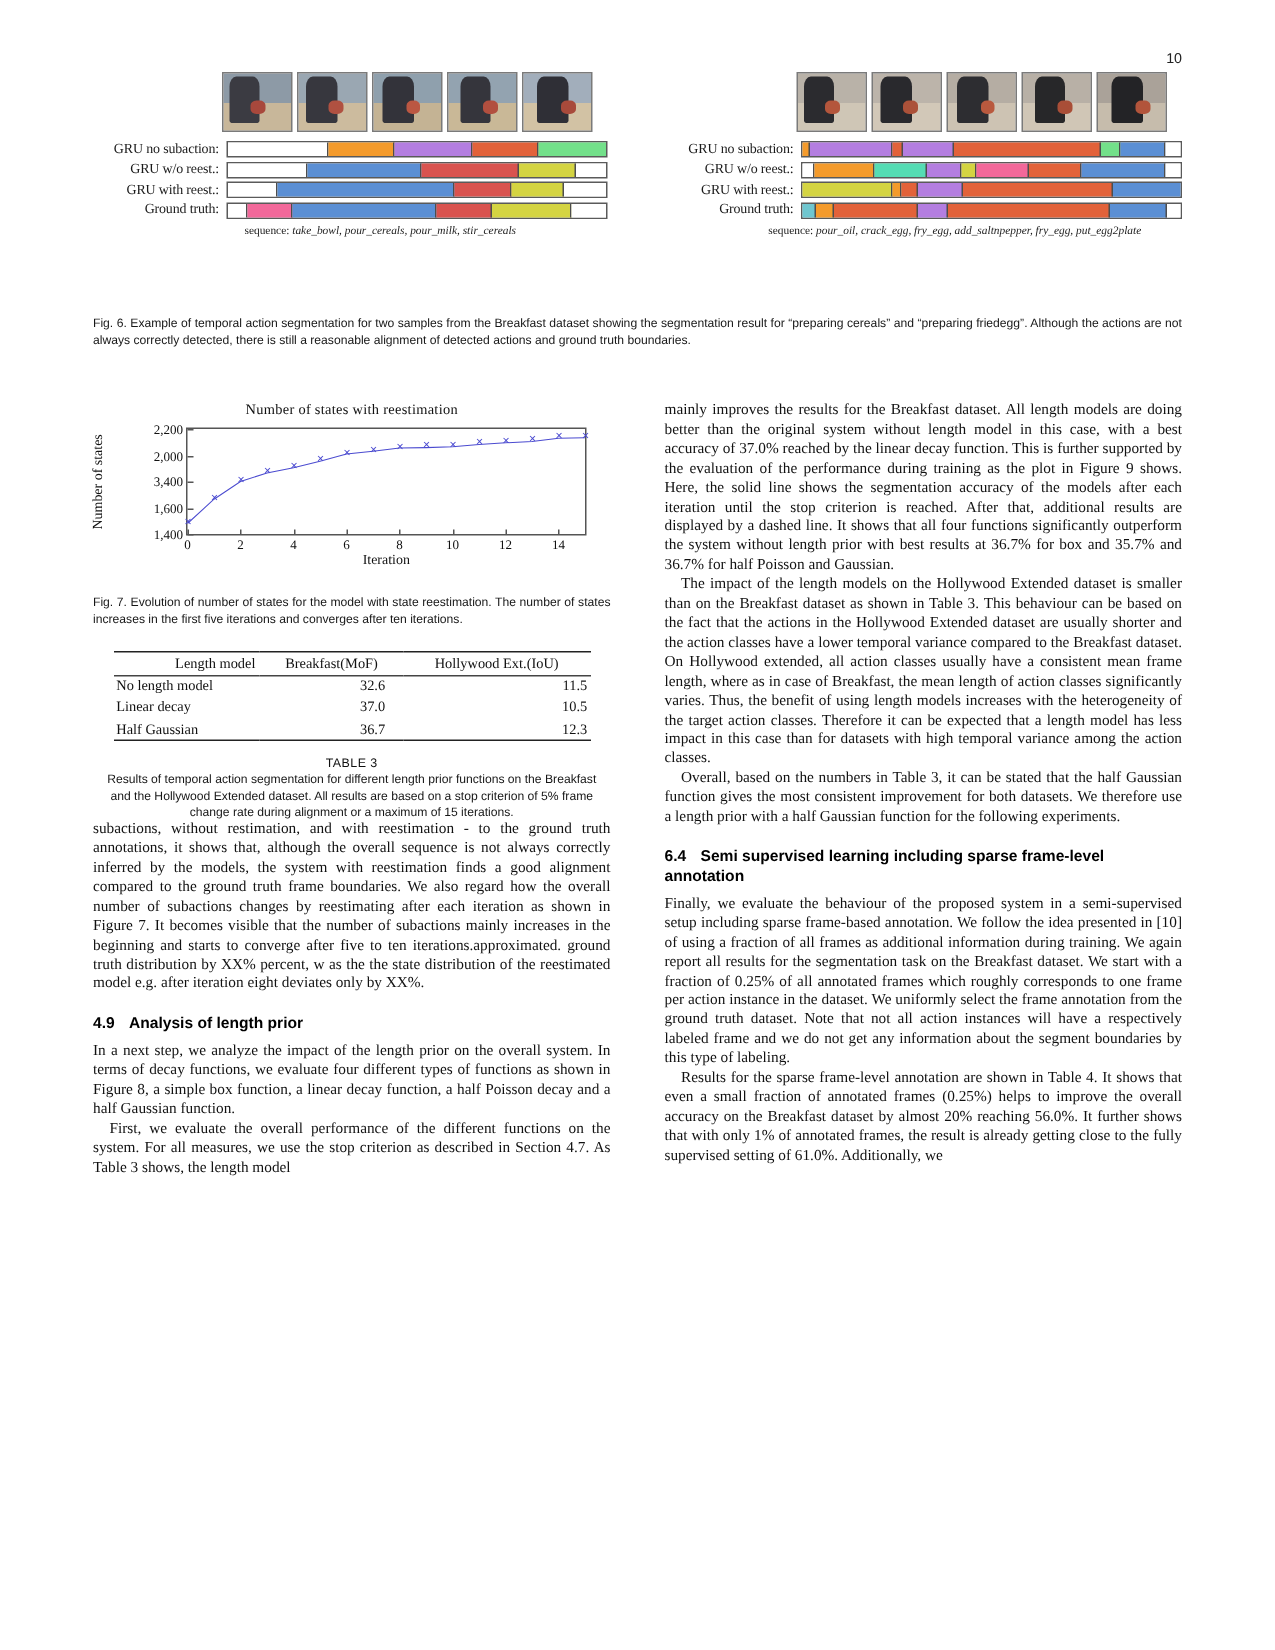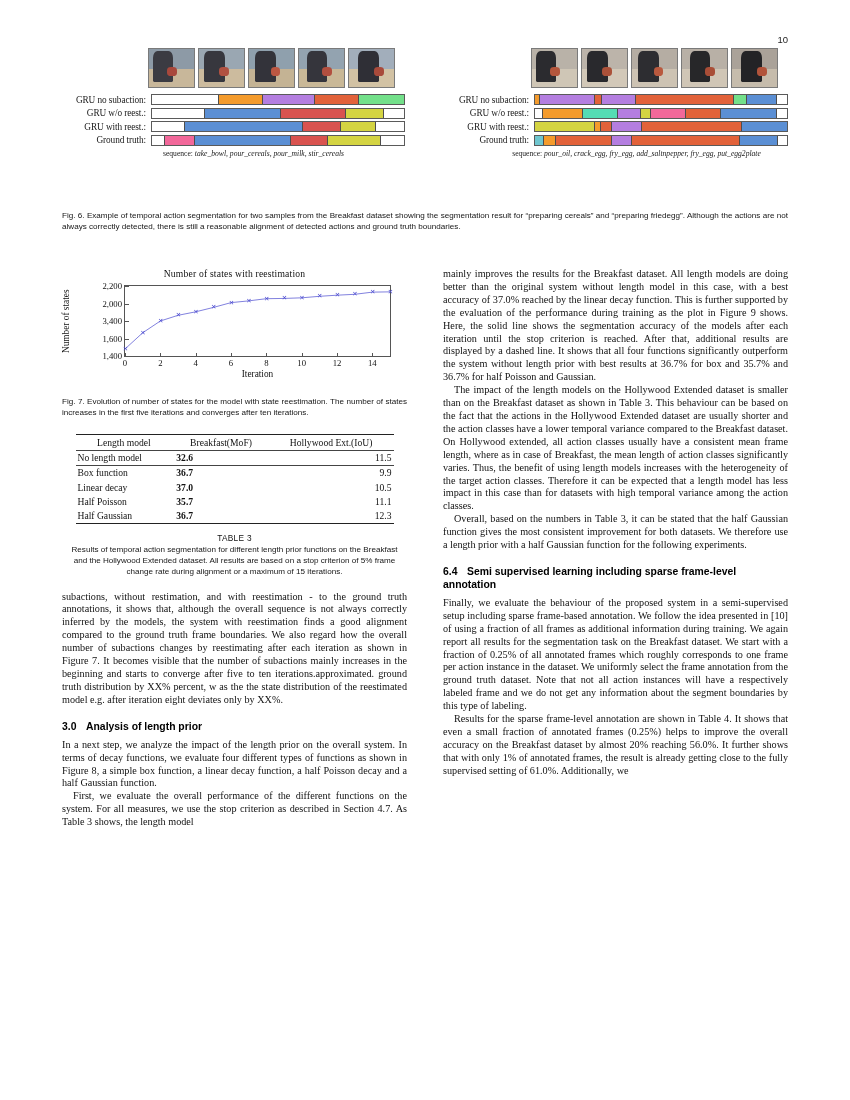--- a/index.html
+++ b/index.html
@@ -112,23 +112,23 @@
     position:absolute; width:4.6px; height:4.6px; transform:translate(-50%,-50%);
     color:#4b4bd0; font-size:6.4px; line-height:4.6px; text-align:center;
   }
   .marker:before { content:"\2715"; }
 
   
   .tbl-wrap { margin-top:16px; }
   table.t3 { width:318px; margin:0 auto; border-collapse:collapse; font-size:9.6px; color:#111; }
   table.t3 th, table.t3 td { padding:1.6px 3px; font-weight:normal; }
   table.t3 th { text-align:center; font-style:normal; }
-  table.t3 th.lm { text-align:center; padding-left:2px; }
+  table.t3 th.lm { text-align:right; padding-left:2px; }
   table.t3 td.name { text-align:left; padding-left:2px; }
-  table.t3 td.num { text-align:left; padding-right:12px;font-weight:bold; }
+  table.t3 td.num { text-align:right; padding-right:12px; }
   table.t3 td.num2 { text-align:right; padding-right:2px; }
   .rule-top td, .rule-top th { border-top:1.1px solid #222; }
   .rule-mid td, .rule-mid th { border-top:0.7px solid #444; }
   .rule-bot td { border-bottom:1.1px solid #222; }
   .tbl-caption { margin-top:9px; text-align:center; }
   .tbl-caption .tno {
     font-family:"Liberation Sans", sans-serif; font-size:8.3px; letter-spacing:0.3px; color:#111;
   }
   .tbl-caption .tdesc {
     font-family:"Liberation Sans", sans-serif; font-size:8.1px; line-height:11px;
@@ -366,52 +366,42 @@
             <th>Breakfast(MoF)</th>
             <th>Hollywood Ext.(IoU)</th>
           </tr>
         </thead>
         <tbody id="t3body">
             <tr class="rule-mid">
               <td class="name">No length model</td>
               <td class="num">32.6</td>
               <td class="num2">11.5</td>
             </tr>
-            <tr class="rule-mid">
-              <td class="name">Box function</td>
-              <td class="num">36.7</td>
-              <td class="num2">9.9</td>
-            </tr>
             <tr>
               <td class="name">Linear decay</td>
               <td class="num">37.0</td>
               <td class="num2">10.5</td>
-            </tr>
-            <tr>
-              <td class="name">Half Poisson</td>
-              <td class="num">35.7</td>
-              <td class="num2">11.1</td>
             </tr>
             <tr class="rule-bot">
               <td class="name">Half Gaussian</td>
               <td class="num">36.7</td>
               <td class="num2">12.3</td>
             </tr>
           </tbody>
       </table>
       <div class="tbl-caption">
         <div class="tno">TABLE 3</div>
         <div class="tdesc">Results of temporal action segmentation for different length prior functions on the Breakfast and the Hollywood Extended dataset. All results are based on a stop criterion of 5% frame change rate during alignment or a maximum of 15 iterations.</div>
       </div>
     </div>
 
-    <div style="margin-top:14px;">
+    <div style="">
       <p class="body noindent">subactions, without restimation, and with reestimation - to the ground truth annotations, it shows that, although the overall sequence is not always correctly inferred by the models, the system with reestimation finds a good alignment compared to the ground truth frame boundaries. We also regard how the overall number of subactions changes by reestimating after each iteration as shown in Figure 7. It becomes visible that the number of subactions mainly increases in the beginning and starts to converge after five to ten iterations.approximated. ground truth distribution by XX% percent, w as the the state distribution of the reestimated model e.g. after iteration eight deviates only by XX%.</p>
       <h3 class="section">
-        <span class="num">3.0</span><span>Analysis of length prior</span>
+        <span class="num">4.9</span><span>Analysis of length prior</span>
       </h3>
       <p class="body noindent">In a next step, we analyze the impact of the length prior on the overall system. In terms of decay functions, we evaluate four different types of functions as shown in Figure 8, a simple box function, a linear decay function, a half Poisson decay and a half Gaussian function.</p>
       <p class="body">First, we evaluate the overall performance of the different functions on the system. For all measures, we use the stop criterion as described in Section 4.7. As Table 3 shows, the length model</p>
     </div>
   </div>
 
   <div class="col-right">
     <p class="body noindent">mainly improves the results for the Breakfast dataset. All length models are doing better than the original system without length model in this case, with a best accuracy of 37.0% reached by the linear decay function. This is further supported by the evaluation of the performance during training as the plot in Figure 9 shows. Here, the solid line shows the segmentation accuracy of the models after each iteration until the stop criterion is reached. After that, additional results are displayed by a dashed line. It shows that all four functions significantly outperform the system without length prior with best results at 36.7% for box and 35.7% and 36.7% for half Poisson and Gaussian.</p>
     <p class="body">The impact of the length models on the Hollywood Extended dataset is smaller than on the Breakfast dataset as shown in Table 3. This behaviour can be based on the fact that the actions in the Hollywood Extended dataset are usually shorter and the action classes have a lower temporal variance compared to the Breakfast dataset. On Hollywood extended, all action classes usually have a consistent mean frame length, where as in case of Breakfast, the mean length of action classes significantly varies. Thus, the benefit of using length models increases with the heterogeneity of the target action classes. Therefore it can be expected that a length model has less impact in this case than for datasets with high temporal variance among the action classes.</p>
     <p class="body">Overall, based on the numbers in Table 3, it can be stated that the half Gaussian function gives the most consistent improvement for both datasets. We therefore use a length prior with a half Gaussian function for the following experiments.</p>

